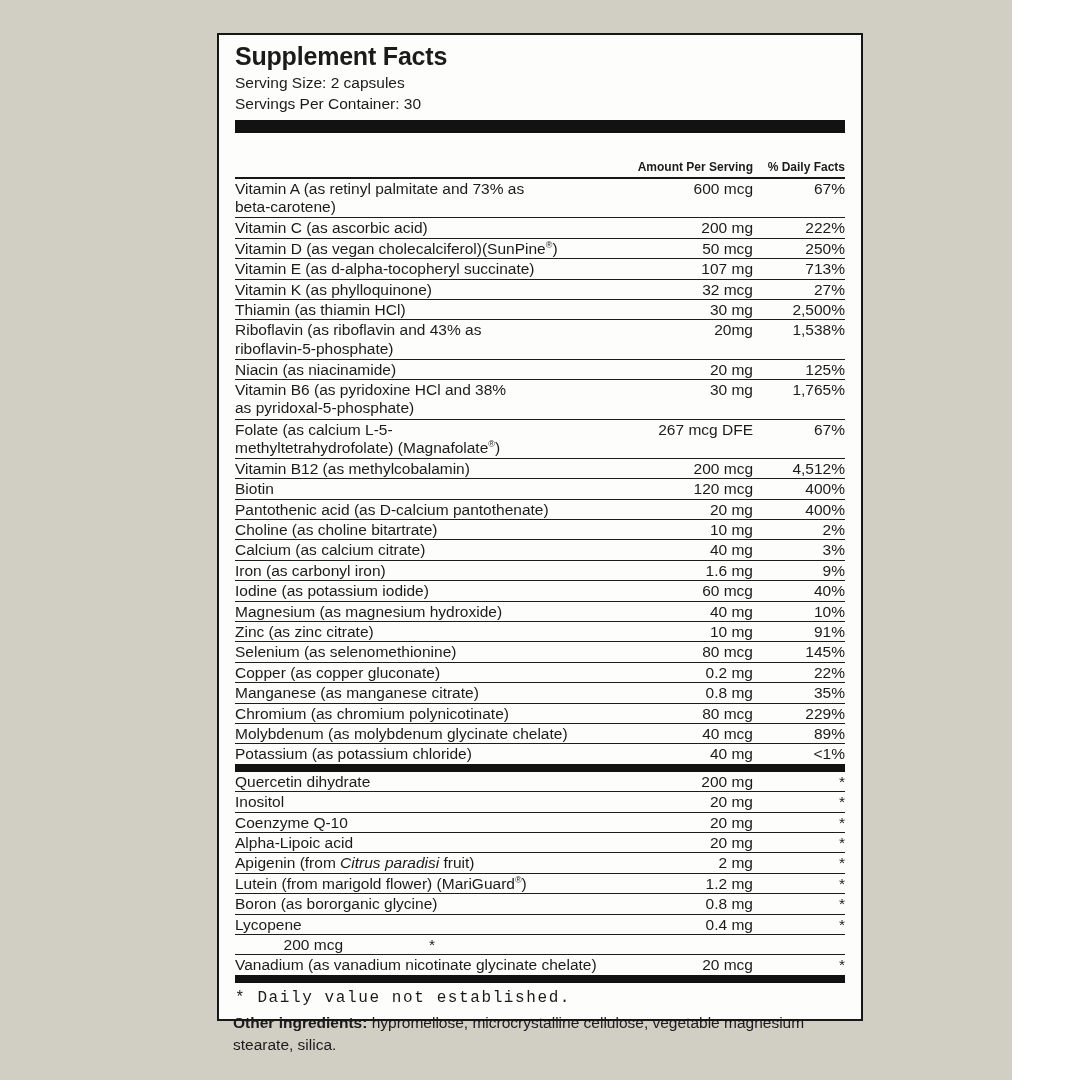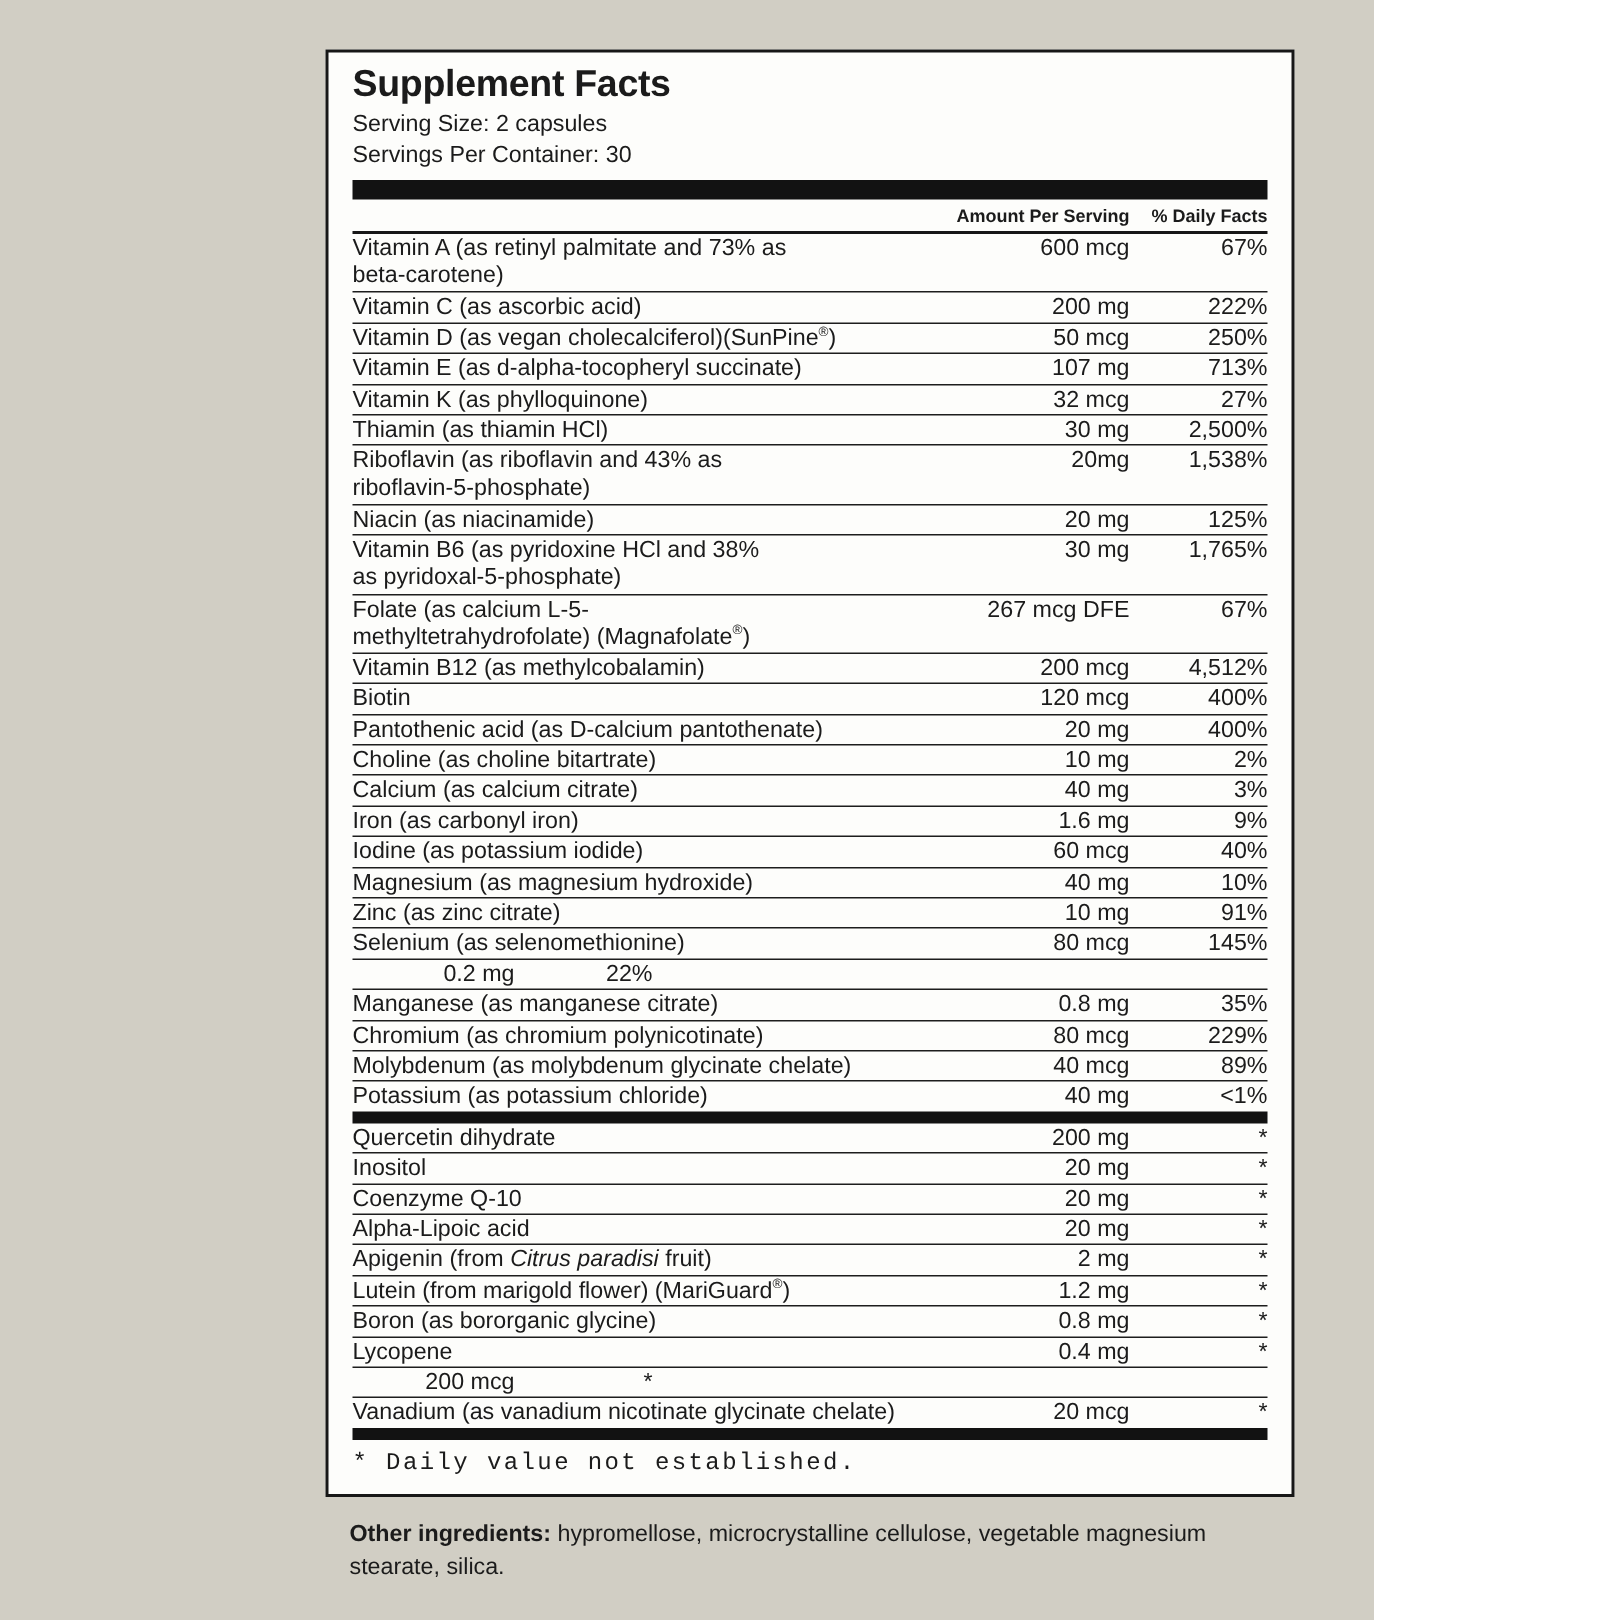--- a/index.html
+++ b/index.html
@@ -1,34 +1,34 @@
 <!DOCTYPE html>
 <html><head>
 <meta charset="utf-8">
 <style>
   html,body{margin:0;padding:0;}
   .canvas{
-    position:relative;width:916px;height:1080px;overflow:hidden;
+    position:relative;width:1012px;height:1080px;overflow:hidden;
     background:#d1cec4;color:#1b1b1b;
     font-family:"Liberation Sans","DejaVu Sans",sans-serif;
   }
   .panel{
     position:absolute;left:217px;top:33px;width:646px;box-sizing:border-box;
     background:#fdfdfb;border:2.5px solid #171717;
     padding:7px 16px 9px 16px;
   }
   .title{font-size:25px;line-height:27px;font-weight:bold;letter-spacing:-0.2px;margin:1px 0 3px 0;}
   .serving{font-size:15.5px;line-height:20.5px;}
   .bar{background:#121212;width:100%;}
   .bar-thick{height:13px;margin-top:6px;}
   .bar-mid{height:8px;}
   .cols-header{
     display:flex;justify-content:flex-end;align-items:flex-end;
     font-size:12px;font-weight:bold;line-height:14px;
-    padding:4px 0 3px 0;border-bottom:2.5px solid #171717;
+    padding:4px 0 3px 0;border-bottom:2.5px solid #171717;margin-top:23px;
   }
   .cols-header .h-amt{text-align:right;white-space:nowrap;}
   .cols-header .h-dv{width:92px;text-align:right;white-space:nowrap;}
   .row{
     display:flex;align-items:flex-start;
     border-bottom:1.6px solid #1d1d1d;
     padding:1px 0 1.1px 0;
     font-size:15.5px;line-height:17.3px;
   }
   .row.no-line{border-bottom:none;}
@@ -162,20 +162,21 @@
     <span class="name">Zinc (as zinc citrate)</span>
     <span class="amt">10 mg</span>
     <span class="dv">91%</span>
   </div>
         <div class="row">
     <span class="name">Selenium (as selenomethionine)</span>
     <span class="amt">80 mcg</span>
     <span class="dv">145%</span>
   </div>
         <div class="row">
+    <span class="name">Copper (as copper gluconate)</span>
     <span class="amt">0.2 mg</span>
     <span class="dv">22%</span>
   </div>
         <div class="row">
     <span class="name">Manganese (as manganese citrate)</span>
     <span class="amt">0.8 mg</span>
     <span class="dv">35%</span>
   </div>
         <div class="row">
     <span class="name">Chromium (as chromium polynicotinate)</span>

